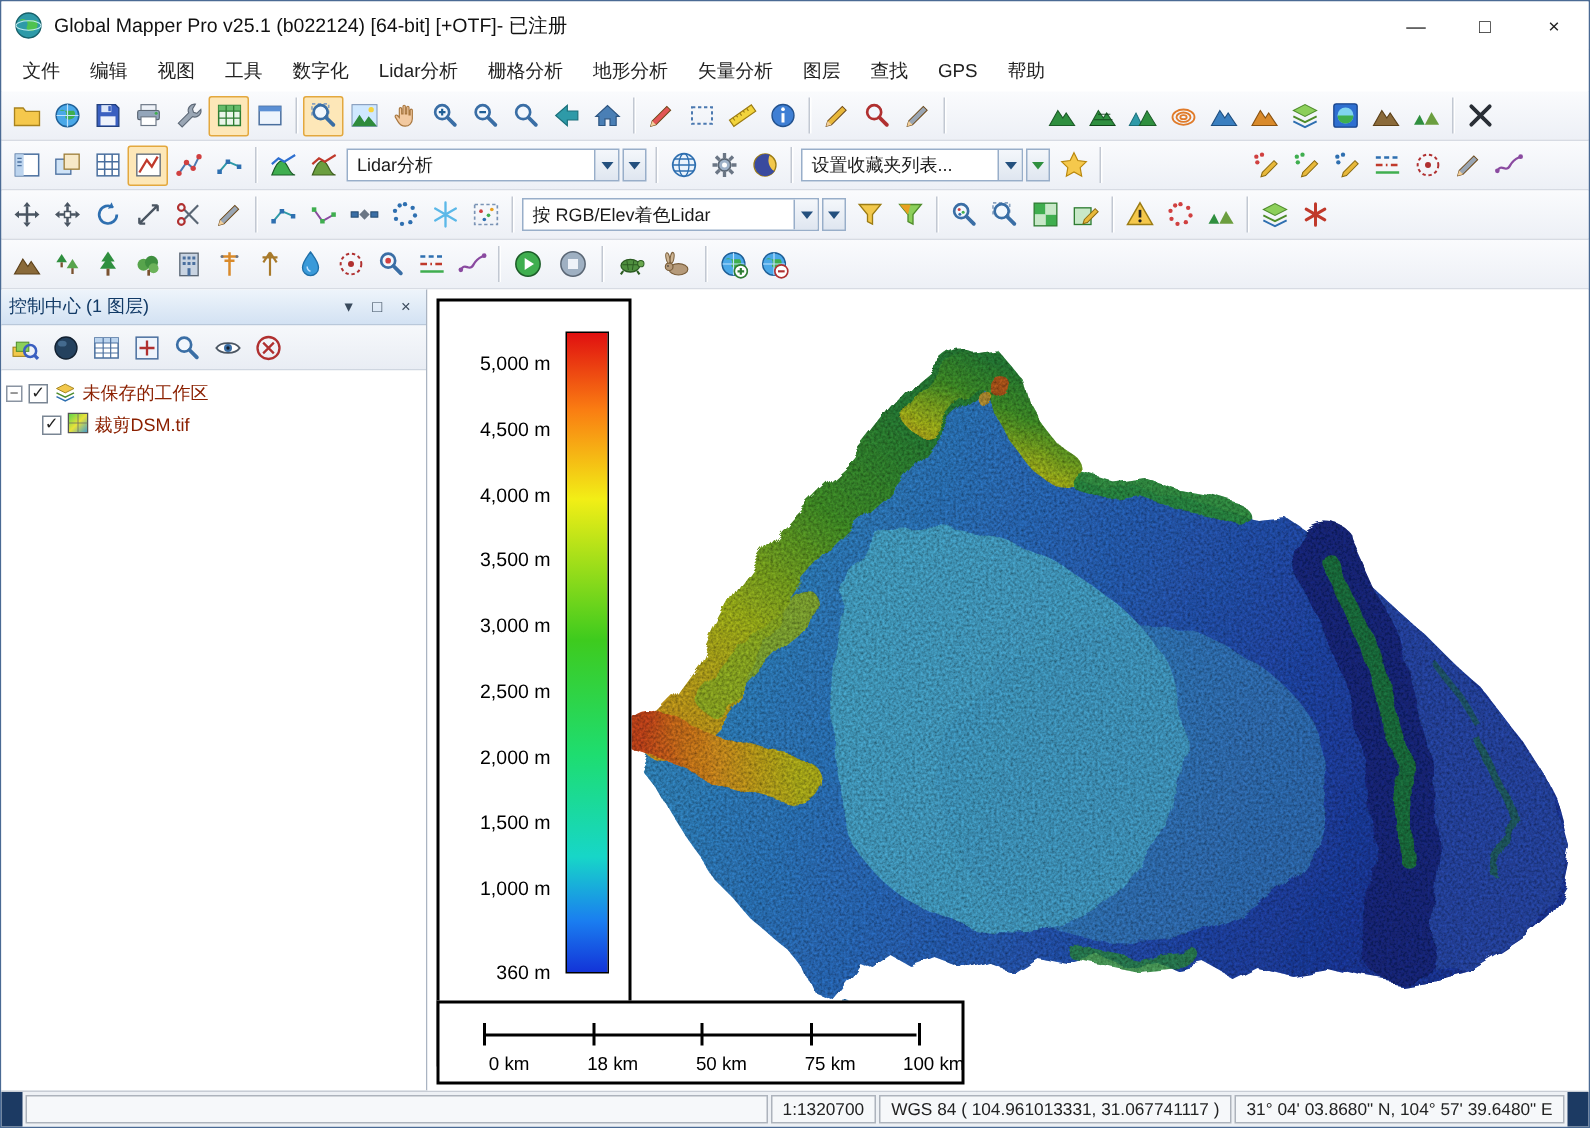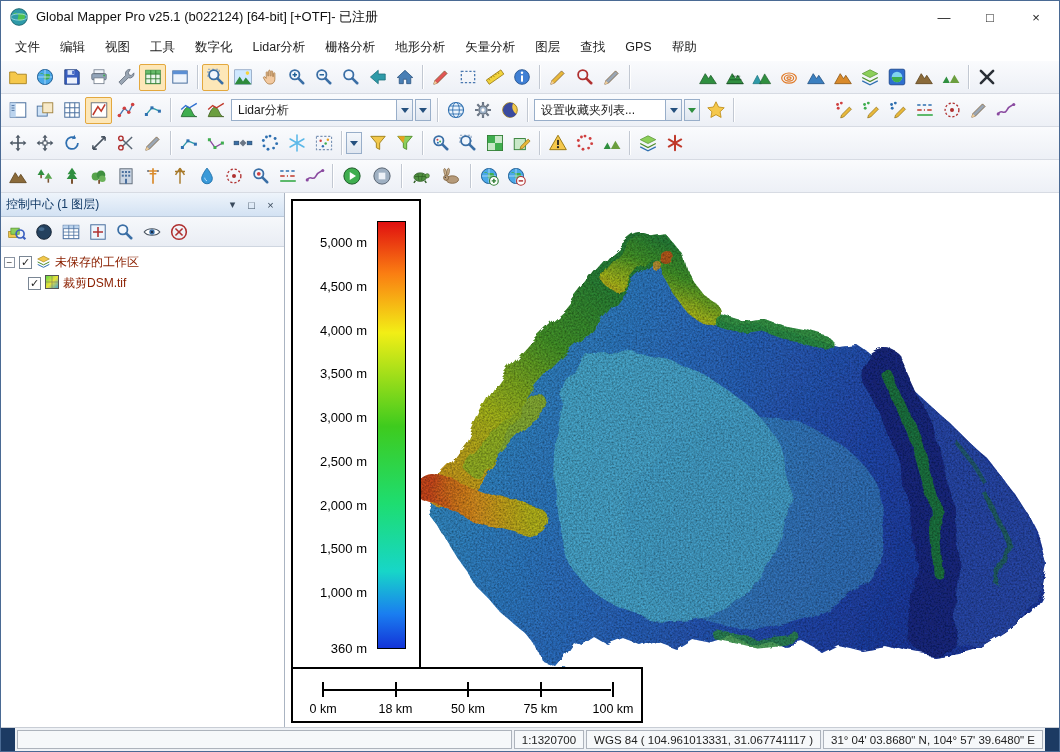--- a/index.html
+++ b/index.html
@@ -48,21 +48,21 @@
 
   
   .map-area{flex:1;position:relative;background:#fff;overflow:hidden}
   .map-svg{position:absolute;left:0;top:0}
   .legend{position:absolute;left:6px;top:6px;width:130px;height:512px;background:#fff;border:2px solid #000;z-index:3}
   .legend-bar{position:absolute;left:84px;top:20px;width:29px;height:428px;border:1px solid #000}
   .legend-label{position:absolute;right:52px;transform:translateY(-50%);font-size:13px;color:#000;white-space:nowrap}
   .scalebar{position:absolute;left:6px;top:474px;width:352px;height:56px;background:#fff;border:2px solid #000;z-index:3}
   .sb-line{position:absolute;left:30px;right:30px;top:20px;height:2px;background:#000}
   .sb-tick{position:absolute;top:13px;width:2px;height:15px;background:#000}
-  .sb-label{position:absolute;top:33px;width:60px;text-align:center;font-size:12.5px;color:#000}
+  .sb-label{position:absolute;top:33px;width:60px;text-align:right;font-size:12.5px;color:#000}
 
   
   .statusbar{height:24px;display:flex;align-items:center;background:#eef1f5;border-top:1px solid #c8cdd5;font-size:11.5px;color:#222;flex:0 0 auto}
   .sb-corner{width:14px;height:100%;background:#1c3a63;flex:0 0 auto}
   .sb-field{height:19px;border:1px solid #adb3bc;background:#f6f8fa;display:flex;align-items:center;padding:0 7px;margin-right:2px;white-space:nowrap;flex:0 0 auto}
   .sb-spacer{flex:1;margin:0 2px}
 </style>
 </head>
 <body>
 
@@ -550,20 +550,26 @@
         <button class="tb-btn">
           <svg width="20" height="20" viewBox="0 0 18 18" aria-hidden="true">
             <rect x="2.2" y="3" width="13.6" height="12" fill="none" stroke="#7a93b5" stroke-width="1" stroke-dasharray="2 1.5"></rect>
             <circle cx="6" cy="7" r="1.1" fill="#d04040"></circle>
             <circle cx="10.5" cy="9.5" r="1.1" fill="#3fae4f"></circle>
             <circle cx="8" cy="12" r="1.1" fill="#2e6fb0"></circle>
             <circle cx="12.5" cy="6" r="1.1" fill="#e8a020"></circle>
           </svg>
         </button>
         <span class="tb-sep"></span>
+        <div class="tb-combo" style="width: 198px;">
+          <span class="combo-text">按 RGB/Elev着色Lidar</span>
+          <span class="combo-arrow">
+            <i class="tri"></i>
+          </span>
+        </div>
         <button class="tb-arrow">
           <i class="tri"></i>
         </button>
         <button class="tb-btn">
           <svg width="20" height="20" viewBox="0 0 18 18" aria-hidden="true">
             <path d="M2.5 3h13l-5 6v5.8l-3-1.6V9z" fill="#f2c84c" stroke="#9c7c14" stroke-width="0.8"></path>
           </svg>
         </button>
         <button class="tb-btn">
           <svg width="20" height="20" viewBox="0 0 18 18" aria-hidden="true">

